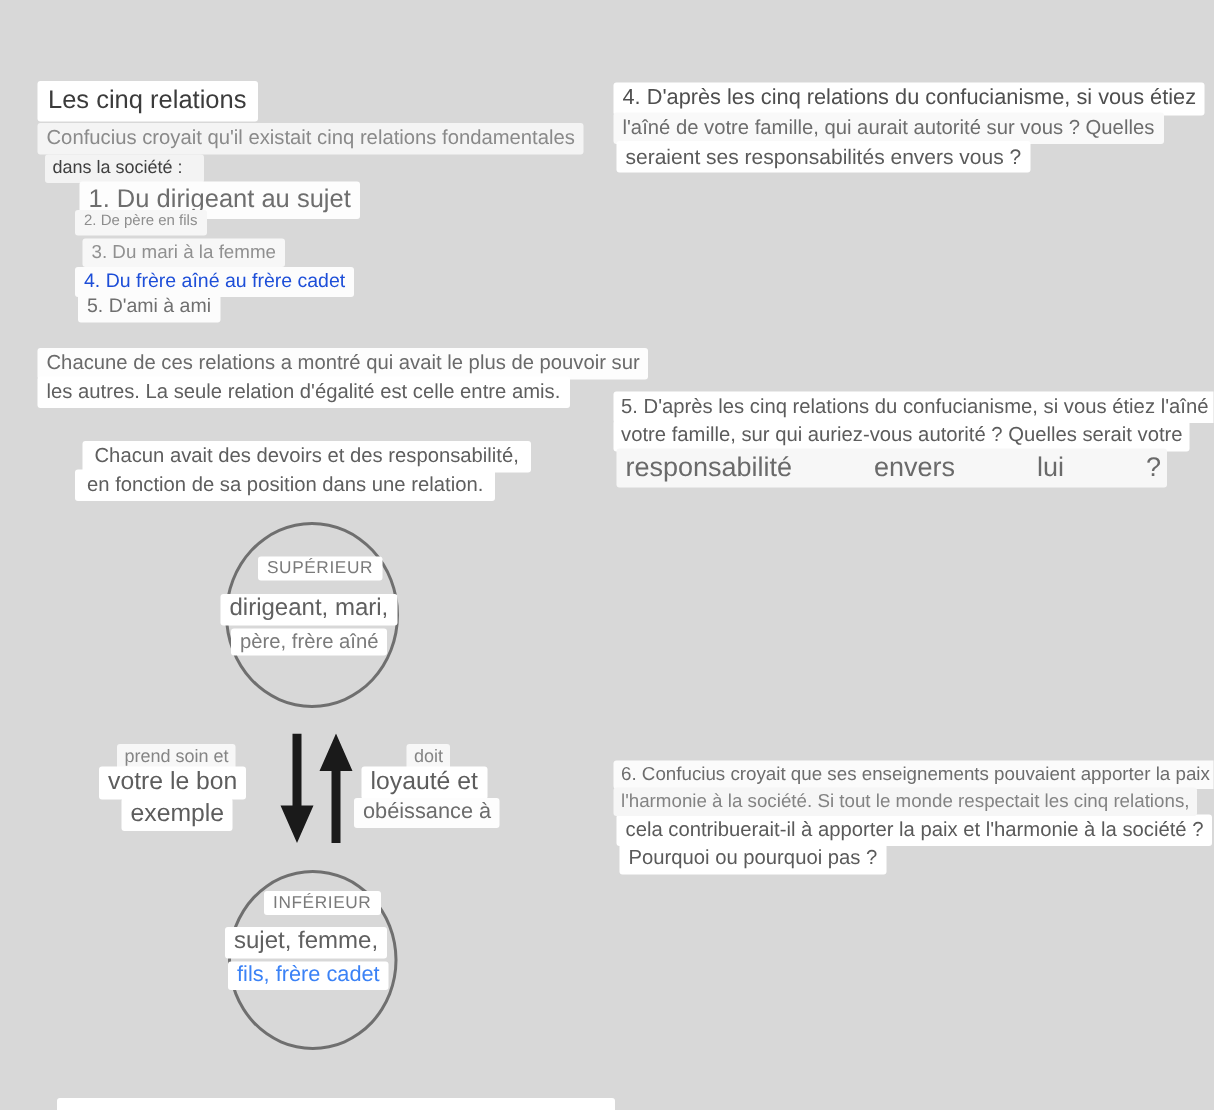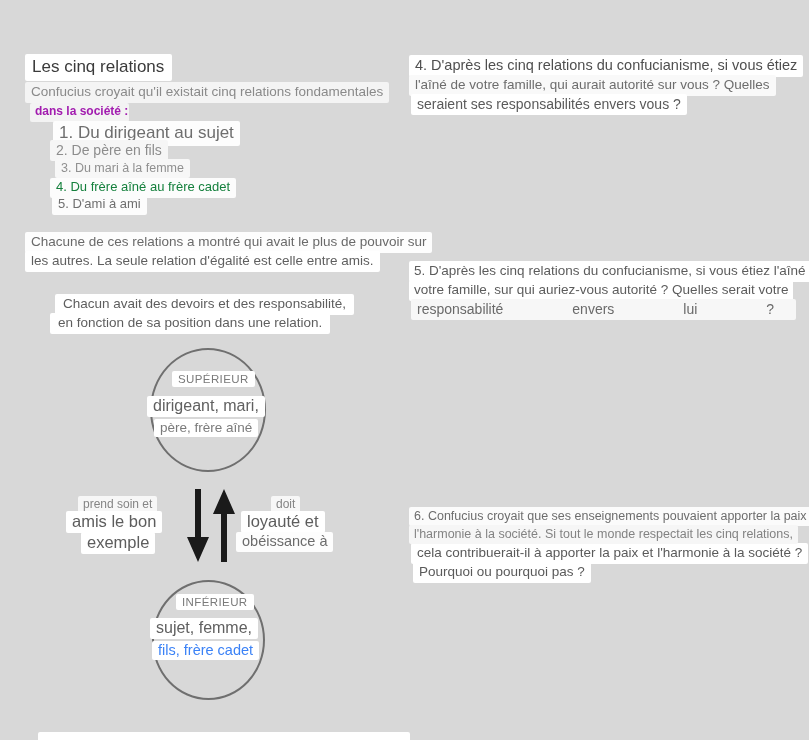--- a/index.html
+++ b/index.html
@@ -39,29 +39,28 @@
   .lead1 {
     left: 25px; top: 82px;
     font-size: 13.5px;
     padding: 2px 6px 3px 6px;
     color: #8a8a8a;
     background: #f4f4f4;
   }
   .lead2 {
     left: 30px; top: 103px;
     font-size: 12px;
-    padding: 2px 1px 3px 5px;
-    color: #a21caf;
+    padding: 2px 14px 3px 5px;
+    color: #404040;
     background: #f3f3f3;
-    font-weight: bold;
   }
   .li1 { left: 53px; top: 121px; font-size: 17px; padding: 2px 6px 3px 6px; color: #6e6e6e; background: #fdfdfd;}
-  .li2 { left: 50px; top: 140px; font-size: 14px; padding: 2px 6px 3px 6px; color: #8d8d8d; background: #f6f6f6;}
+  .li2 { left: 50px; top: 140px; font-size: 10px; padding: 2px 6px 3px 6px; color: #8d8d8d; background: #f6f6f6;}
   .li3 { left: 55px; top: 159px; font-size: 12.5px; padding: 2px 6px 3px 6px; color: #909090; background: #f7f7f7;}
-  .li4 { left: 50px; top: 178px; font-size: 13px; padding: 2px 6px 3px 6px; color: #15803d; background: #fcfcfc;}
+  .li4 { left: 50px; top: 178px; font-size: 13px; padding: 2px 6px 3px 6px; color: #1d4ed8; background: #fcfcfc;}
   .li5 { left: 52px; top: 195px; font-size: 13px; padding: 2px 6px 3px 6px; color: #6f6f6f; background: #fcfcfc;}
 
   .para1a { left: 25px; top: 232px; font-size: 13.5px; padding: 2px 6px 3px 6px; color: #6a6a6a; background: #fdfdfd; }
   .para1b { left: 25px; top: 251px; font-size: 13.5px; padding: 2px 6px 3px 6px; color: #5f5f5f; background: #ffffff; }
 
   .para2a { left: 55px; top: 294px; font-size: 13.5px; padding: 2px 8px 3px 8px; color: #5e5e5e; background: #ffffff; }
   .para2b { left: 50px; top: 313px; font-size: 13.5px; padding: 2px 8px 3px 8px; color: #5e5e5e; background: #ffffff; }
 
   
   .circle {
@@ -112,22 +111,22 @@
   .lbl-right-2 { left: 236px; top: 532px; font-size: 14.5px; padding: 1px 6px 2px 6px; color: #6c6c6c; background: #fdfdfd;}
 
   
   .q4l1 { left: 409px; top: 55px; font-size: 14.5px; padding: 2px 6px 3px 6px; color: #4f4f4f; background: #ffffff;}
   .q4l2 { left: 409px; top: 75px; font-size: 13.5px; padding: 2px 6px 3px 6px; color: #6d6d6d; background: #f9f9f9;}
   .q4l3 { left: 411px; top: 94px; font-size: 14px; padding: 2px 6px 3px 6px; color: #5a5a5a; background: #ffffff;}
 
   .q5l1 { left: 409px; top: 261px; font-size: 13.5px; padding: 2px 5px 3px 5px; color: #5c5c5c; background: #ffffff;}
   .q5l2 { left: 409px; top: 280px; font-size: 13.5px; padding: 2px 5px 3px 5px; color: #5c5c5c; background: #ffffff;}
   .q5l3 {
-    left: 411px; top: 299px; font-size: 14px;
-    padding: 2px 22px 3px 6px; color: #6a6a6a; background: #f7f7f7;
+    left: 411px; top: 299px; font-size: 18px;
+    padding: 2px 4px 3px 6px; color: #6a6a6a; background: #f7f7f7;
     width: 357px; display: flex; justify-content: space-between;
   }
 
   .q6l1 { left: 409px; top: 507px; font-size: 12.5px; padding: 2px 5px 3px 5px; color: #6d6d6d; background: #fbfbfb;}
   .q6l2 { left: 409px; top: 525px; font-size: 12.5px; padding: 2px 5px 3px 5px; color: #838383; background: #f6f6f6;}
   .q6l3 { left: 411px; top: 543px; font-size: 13.5px; padding: 2px 6px 3px 6px; color: #5a5a5a; background: #ffffff;}
   .q6l4 { left: 413px; top: 562px; font-size: 13.5px; padding: 2px 6px 3px 6px; color: #5a5a5a; background: #ffffff;}
 
   
   #bottom-strip {
@@ -176,21 +175,21 @@
     </svg>
   </div>
 
   <div class="arrow" id="arrow-up">
     <svg width="24" height="74" viewBox="0 0 24 74" xmlns="http://www.w3.org/2000/svg">
       <path d="M12 0 L23 25 L15 25 L15 73 L9 73 L9 25 L1 25 Z" fill="#1a1a1a"></path>
     </svg>
   </div>
 
   <div class="hl lbl-left-small">prend soin et</div>
-  <div class="hl lbl-left-1">amis le bon</div>
+  <div class="hl lbl-left-1">votre le bon</div>
   <div class="hl lbl-left-2">exemple</div>
 
   <div class="hl lbl-right-small">doit</div>
   <div class="hl lbl-right-1">loyauté et</div>
   <div class="hl lbl-right-2">obéissance à</div>
 
   <div class="hl q4l1">4. D'après les cinq relations du confucianisme, si vous étiez</div>
   <div class="hl q4l2">l'aîné de votre famille, qui aurait autorité sur vous ? Quelles</div>
   <div class="hl q4l3">seraient ses responsabilités envers vous ?</div>
 

